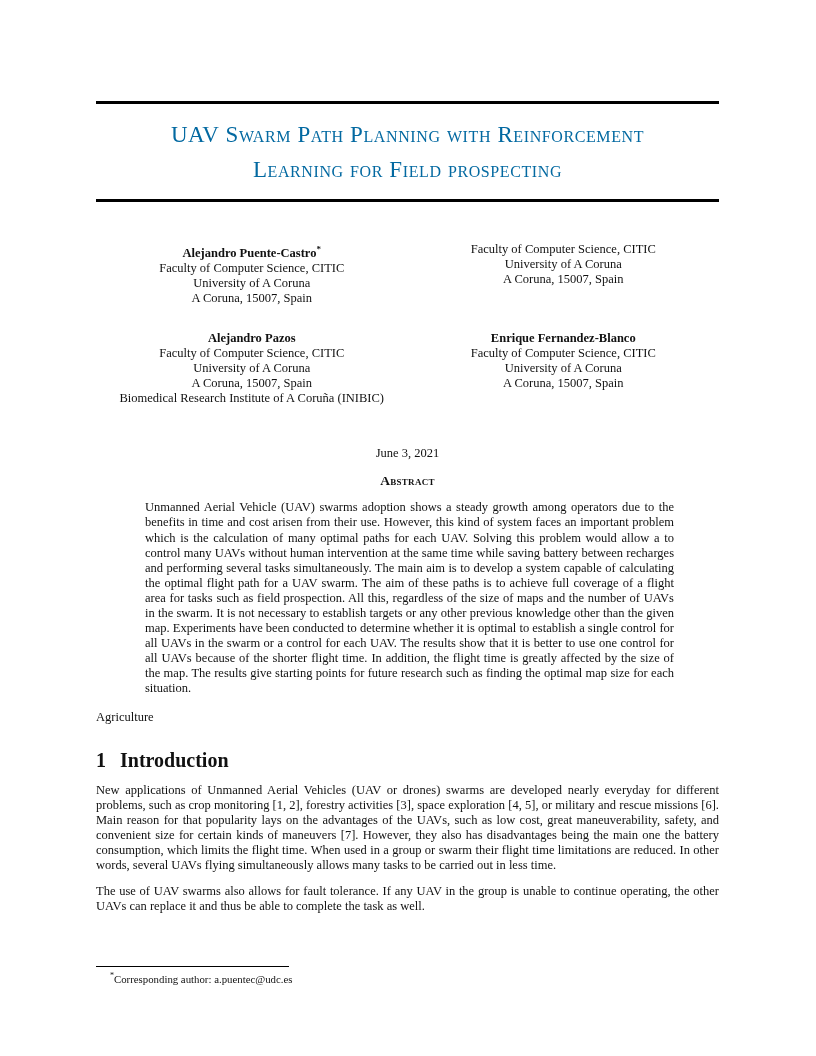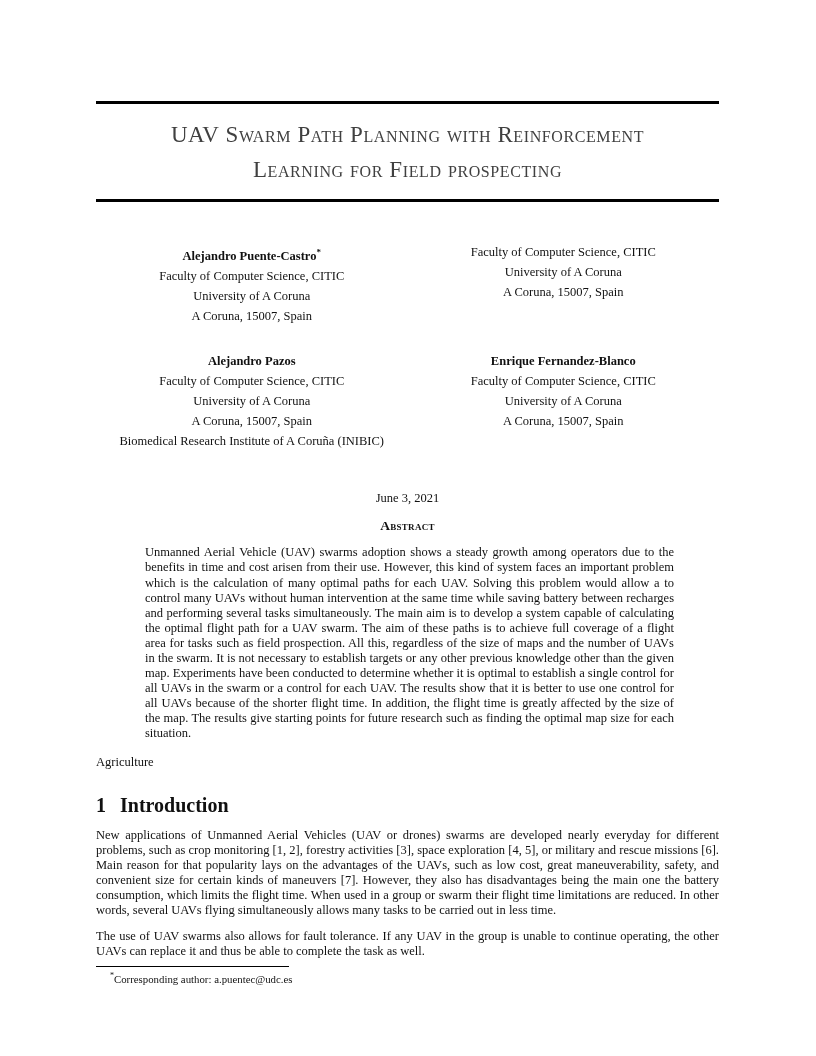--- a/index.html
+++ b/index.html
@@ -21,30 +21,30 @@
   .title-block {
     padding: 13px 0 12px 0;
     text-align: center;
   }
   .paper-title {
     font-size: 23px;
     font-weight: normal;
     font-variant: small-caps;
     letter-spacing: 0.6px;
     line-height: 35px;
-    color: #404040;
+    color: #0369a1;
   }
   .authors {
     margin-top: 40px;
     display: grid;
     grid-template-columns: 1fr 1fr;
     row-gap: 21px;
     text-align: center;
   }
-  .author-block { font-size: 12.5px; line-height: 20px; }
+  .author-block { font-size: 12.5px; line-height: 15px; }
   .author-name { font-weight: bold; }
   .author-name sup { font-size: 9px; }
   .date {
     margin-top: 40px;
     text-align: center;
     font-size: 12.5px;
   }
   .abstract-heading {
     margin-top: 12px;
     text-align: center;

